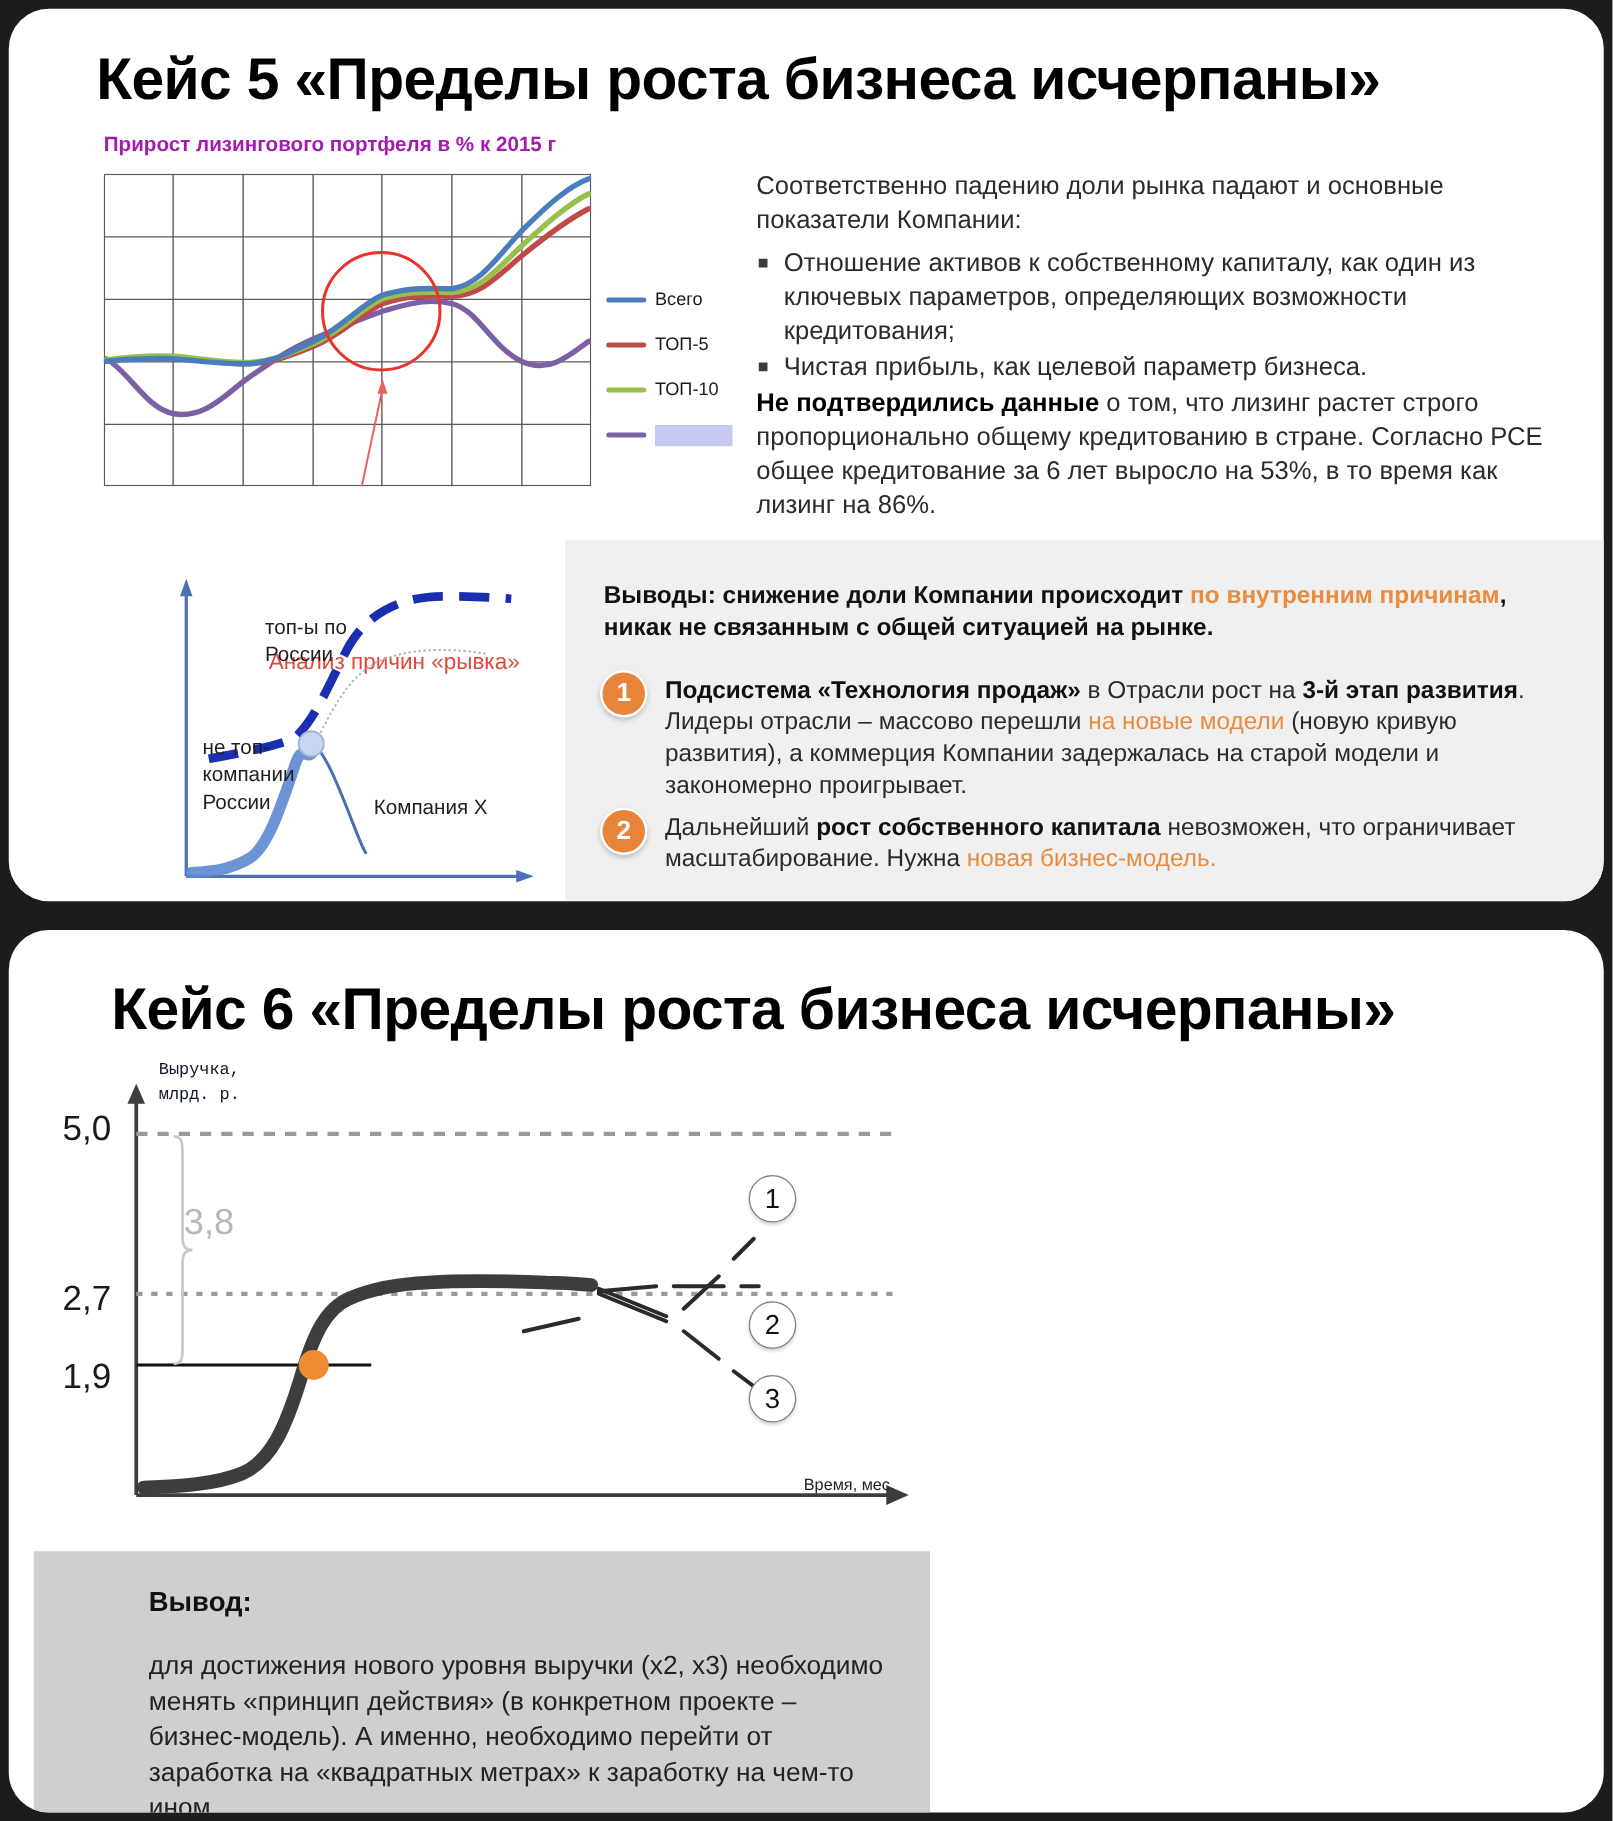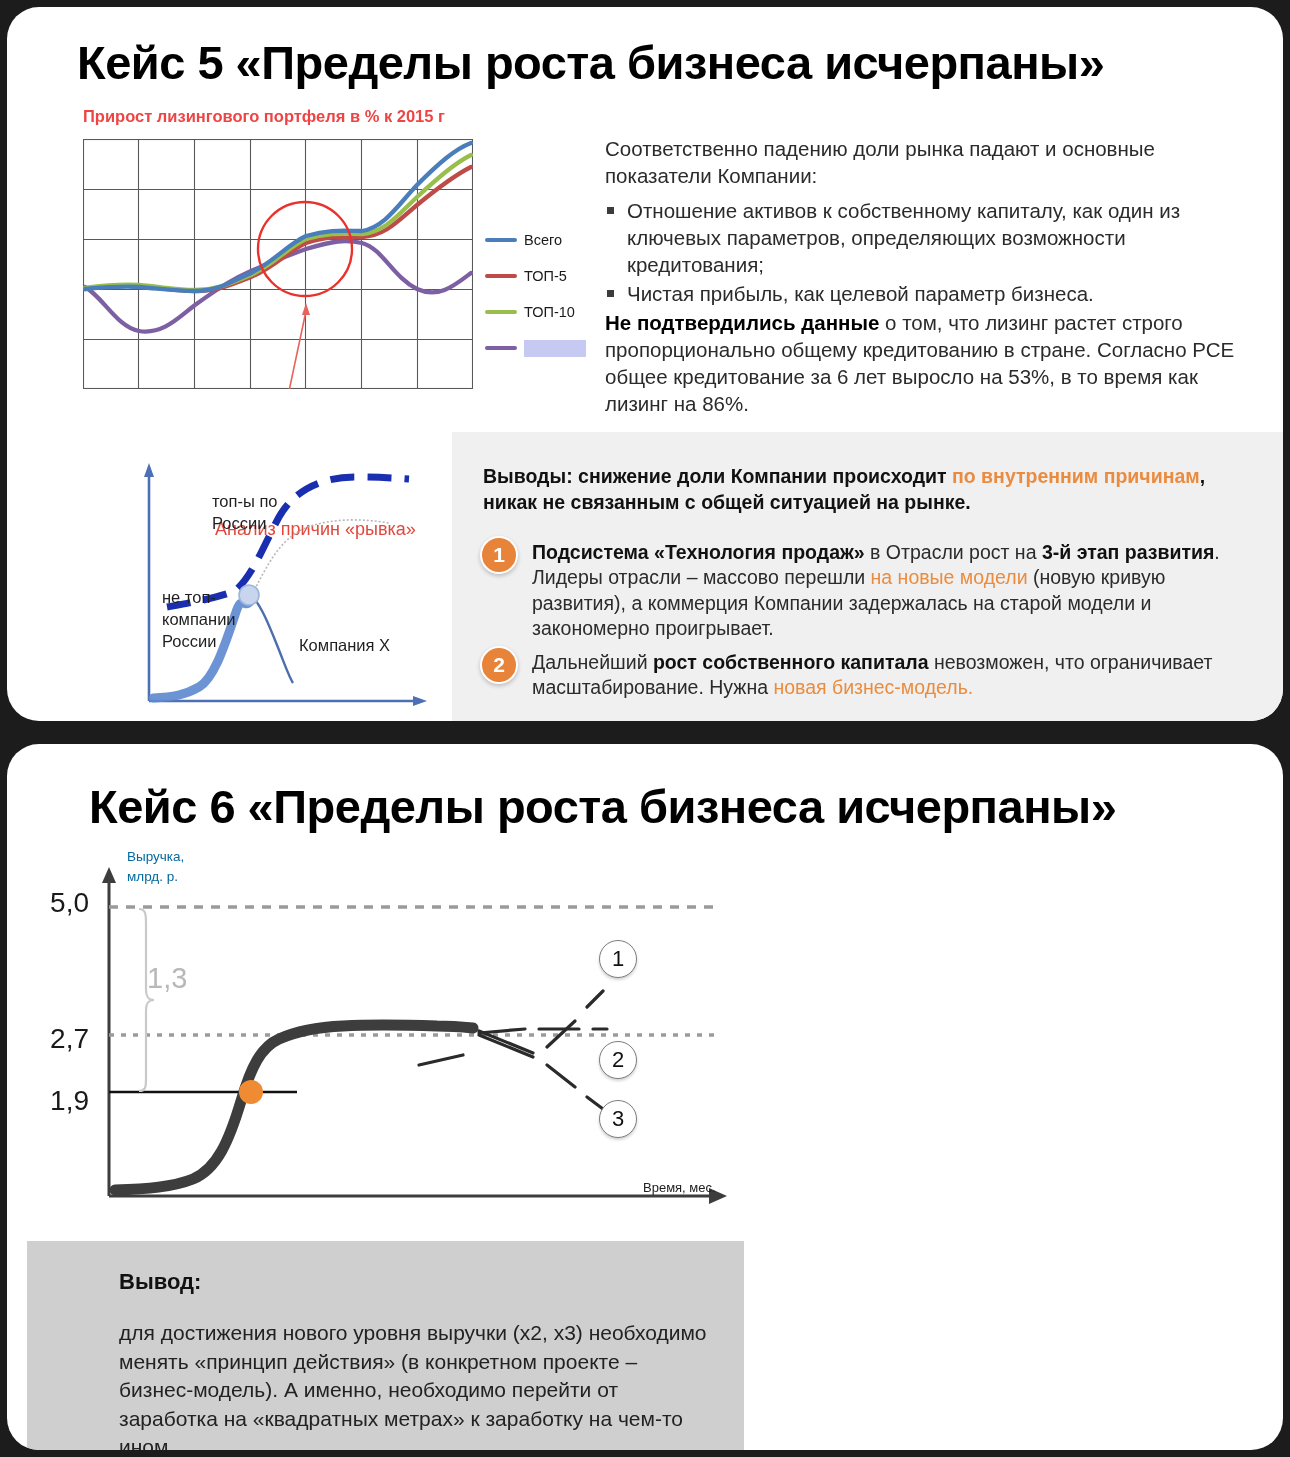--- a/index.html
+++ b/index.html
@@ -23,21 +23,21 @@
     color:#000;
     letter-spacing:-0.5px;
     white-space:nowrap;
   }
   #title1{left:70px;top:28px;font-size:47px;}
   #title2{left:82px;top:35px;font-size:47px;}
 
   
   #chartBlock{position:absolute;left:68px;top:100px;width:390px;height:330px;}
   #chartTitle{
-    font-size:16.5px;font-weight:bold;color:#ef4444;
+    font-size:16.5px;font-weight:bold;color:#a21caf;
     white-space:nowrap;margin-left:8px;
   }
   #gridWrap{position:absolute;left:8px;top:32px;width:390px;height:250px;}
   #legend{position:absolute;left:410px;top:115px;width:110px;}
   .lg-row{display:flex;align-items:center;height:36px;}
   .lg-swatch{width:32px;height:4px;border-radius:2px;margin-right:7px;flex:none;}
   .lg-label{font-size:14.5px;color:#1a1a1a;font-weight:500;white-space:nowrap;}
   .lg-redact{display:inline-block;width:62px;height:17px;background:#c6caf2;}
 
   #analysisCaption{
@@ -90,21 +90,21 @@
 
   
   #chart2{position:absolute;left:20px;top:105px;width:715px;height:390px;}
   .ytick{
     position:absolute;font-size:28px;color:#1a1a1a;text-align:right;width:60px;
   }
   #yt50{left:22px;top:143px;}
   #yt27{left:22px;top:267px;margin-top:12px;}
   #yt19{left:22px;top:341px;}
   #deltaLbl{position:absolute;left:140px;top:218px;font-size:29px;color:#b8b8b8;}
-  #axisYLabel{position:absolute;left:120px;top:103px;font-size:13.5px;line-height:1.45;color:#0369a1;}
+  #axisYLabel{position:absolute;left:120px;top:103px;font-size:13.5px;line-height:1.45;color:#0f172a;font-family:Liberation Mono, monospace;}
   .cbadge{
     position:absolute;width:36px;height:36px;border-radius:50%;
     border:1.6px solid #7d7d7d;background:#fff;color:#111;
     font-size:22px;display:flex;align-items:center;justify-content:center;
     box-shadow:0 2px 3px rgba(0,0,0,.18);
   }
   #cb1{left:592px;top:940px;}
   #cb2{left:592px;top:1041px;}
   #cb3{left:592px;top:1100px;}
 
@@ -284,21 +284,21 @@
           <path d="M452,182 L506,204 M520,198 L548,172 M560,158 L576,142"></path>
           <path d="M452,184 L498,180 M512,180 L552,180 M566,180 L580,180"></path>
           <path d="M392,216 L436,206 M452,186 L506,208 M520,216 L548,238 M560,248 L576,260"></path>
         </g>
       </svg>
     </div>
 
     <div class="ytick" id="yt50">5,0</div>
     <div class="ytick" id="yt27">2,7</div>
     <div class="ytick" id="yt19">1,9</div>
-    <div id="deltaLbl">1,3</div>
+    <div id="deltaLbl">3,8</div>
 
     <div id="axisYLabel">Выручка,<br>млрд. р.</div>
 
     <div class="cbadge" id="cb1" style="left:592px;top:196px;">1</div>
     <div class="cbadge" id="cb2" style="left:592px;top:297px;">2</div>
     <div class="cbadge" id="cb3" style="left:592px;top:356px;">3</div>
 
     <div style="position:absolute;left:636px;top:436px;font-size:13px;color:#222;white-space:nowrap;">Время, мес.</div>
 
     <div id="grayPanel2" style="position:absolute;left:0px;top:497px;width:717px;height:209px;background:#cfcfcf;">

